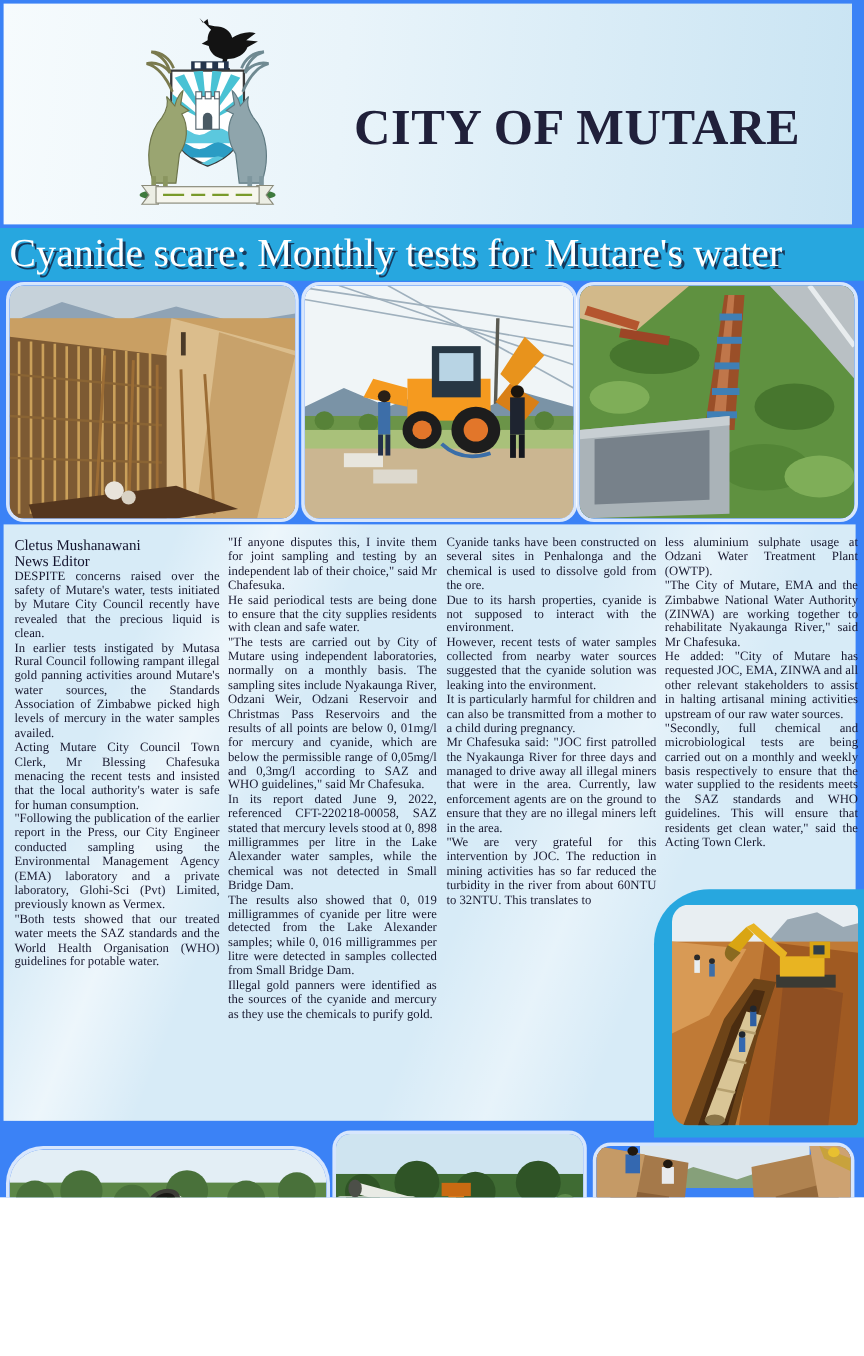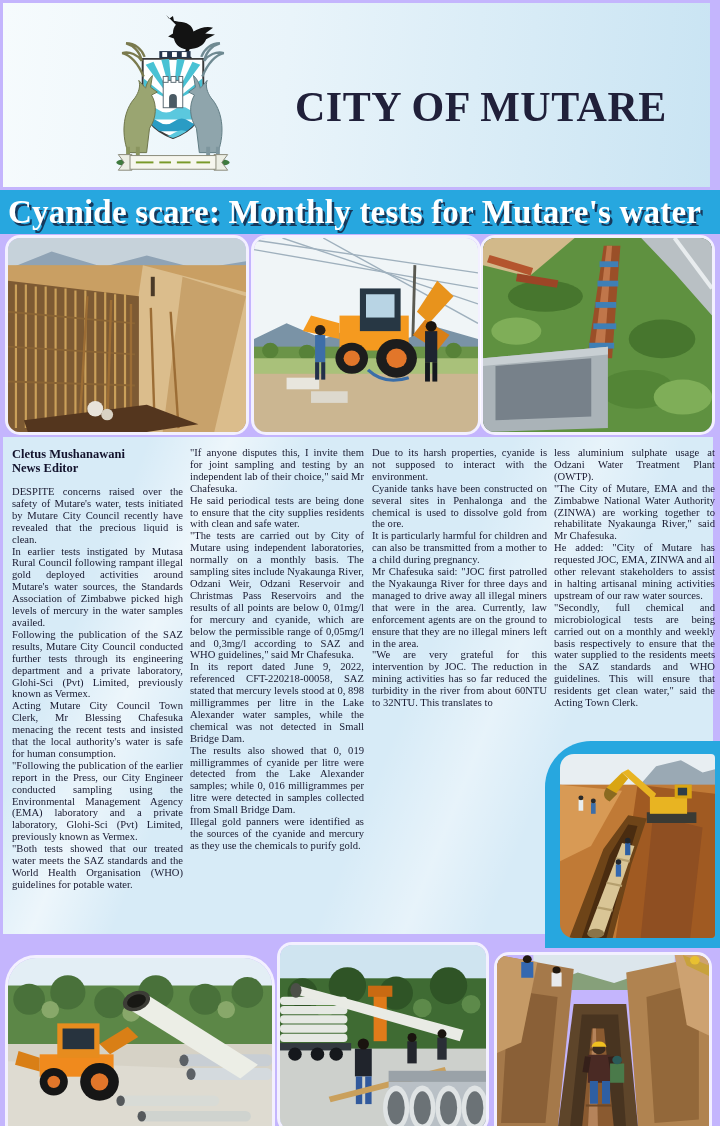--- a/index.html
+++ b/index.html
@@ -1,28 +1,28 @@
 <!DOCTYPE html>
 <html><head>
 <meta charset="utf-8">
 <style>
   *{margin:0;padding:0;box-sizing:border-box}
   html,body{width:720px;background:#fff}
-  .page{position:relative;width:720px;height:1126px;background:#c4b5fd;overflow:hidden;
+  .page{position:relative;width:720px;height:998px;background:#3b82f6;overflow:hidden;
         font-family:"Liberation Serif",serif;color:#1a1a33}
   
   .masthead{position:absolute;left:3px;top:3px;width:707px;height:184px;
             background:linear-gradient(95deg,#f6fbfd 0%,#e9f4fa 40%,#c9e4f3 100%)}
   .crest{position:absolute;left:86px;top:4px;width:166px;height:178px}
   .masthead-title{position:absolute;left:292px;top:80px;font-size:42px;font-weight:bold;
                   color:#20203a;letter-spacing:.5px;white-space:nowrap}
   
   .banner{position:absolute;left:0;top:190px;width:720px;height:44px;display:flex;align-items:center;
           padding-left:8px;background:#27a7df}
-  .banner span{font-size:33px;font-weight:bold;color:#ffffff;white-space:nowrap;
+  .banner span{font-size:33px;font-weight:normal;color:#ffffff;white-space:nowrap;
                text-shadow:2.5px 2.5px 0 #16395c;letter-spacing:.2px}
   
   .photo{position:absolute;overflow:hidden;box-shadow:0 0 0 3px rgba(255,255,255,.8)}
   .photo svg{display:block;width:100%;height:100%}
   .p-top{top:238px;height:194px;border-radius:12px}
   .p1{left:8px;width:238px}
   .p2{left:254px;width:224px}
   .p3{left:483px;width:229px}
   .side-frame{position:absolute;left:545px;top:741px;width:175px;height:207px;background:#27a7df;
               border-radius:46px 0 0 0;padding:13px 5px 10px 15px}
@@ -35,21 +35,21 @@
          background:
           linear-gradient(112deg, rgba(255,255,255,0) 16%, rgba(255,255,255,.55) 25%,
                           rgba(255,255,255,0) 34%, rgba(255,255,255,0) 56%,
                           rgba(255,255,255,.4) 66%, rgba(255,255,255,0) 75%),
           #d7ebf7}
   .col{position:absolute;top:10px}
   .c1{left:9px;width:171px}
   .c2{left:187px;width:174px}
   .c3{left:369px;width:175px}
   .c4{left:551px;width:161px}
-  .byline{font-weight:bold;font-size:12.5px;line-height:14px;color:#12122c;margin-bottom:11px}
+  .byline{font-weight:normal;font-size:12.5px;line-height:14px;color:#12122c;}
   .para{font-size:10.6px;line-height:11.9px;text-align:justify;color:#18182f}
 </style>
 </head>
 <body>
 
 <div class="page">
 
   <header class="masthead">
     <svg class="crest" viewBox="0 0 170 180">
 
@@ -228,41 +228,41 @@
   </figure>
 
   <main class="panel">
     <div class="col c1">
       <div class="byline">
         <div>Cletus Mushanawani</div>
         <div>News Editor</div>
       </div>
       <div>
           <p class="para">DESPITE concerns raised over the safety of Mutare's water, tests initiated by Mutare City Council recently have revealed that the precious liquid is clean.</p>
-          <p class="para">In earlier tests instigated by Mutasa Rural Council following rampant illegal gold deployed activities around Mutare's water sources, the Standards Association of Zimbabwe picked high levels of mercury in the water samples availed.</p>
-          <p class="para">Following the publication of the SAZ results, Mutare City Council conducted further tests through its engineering department and a private laboratory, Glohi-Sci (Pvt) Limited, previously known as Vermex.</p>
+          <p class="para">In earlier tests instigated by Mutasa Rural Council following rampant illegal gold panning activities around Mutare's water sources, the Standards Association of Zimbabwe picked high levels of mercury in the water samples availed.</p>
           <p class="para">Acting Mutare City Council Town Clerk, Mr Blessing Chafesuka menacing the recent tests and insisted that the local authority's water is safe for human consumption.</p>
           <p class="para">"Following the publication of the earlier report in the Press, our City Engineer conducted sampling using the Environmental Management Agency (EMA) laboratory and a private laboratory, Glohi-Sci (Pvt) Limited, previously known as Vermex.</p>
           <p class="para">"Both tests showed that our treated water meets the SAZ standards and the World Health Organisation (WHO) guidelines for potable water.</p>
         </div>
     </div>
     <div class="col c2">
       <div>
           <p class="para">"If anyone disputes this, I invite them for joint sampling and testing by an independent lab of their choice," said Mr Chafesuka.</p>
           <p class="para">He said periodical tests are being done to ensure that the city supplies residents with clean and safe water.</p>
           <p class="para">"The tests are carried out by City of Mutare using independent laboratories, normally on a monthly basis. The sampling sites include Nyakaunga River, Odzani Weir, Odzani Reservoir and Christmas Pass Reservoirs and the results of all points are below 0, 01mg/l for mercury and cyanide, which are below the permissible range of 0,05mg/l and 0,3mg/l according to SAZ and WHO guidelines," said Mr Chafesuka.</p>
           <p class="para">In its report dated June 9, 2022, referenced CFT-220218-00058, SAZ stated that mercury levels stood at 0, 898 milligrammes per litre in the Lake Alexander water samples, while the chemical was not detected in Small Bridge Dam.</p>
           <p class="para">The results also showed that 0, 019 milligrammes of cyanide per litre were detected from the Lake Alexander samples; while 0, 016 milligrammes per litre were detected in samples collected from Small Bridge Dam.</p>
           <p class="para">Illegal gold panners were identified as the sources of the cyanide and mercury as they use the chemicals to purify gold.</p>
         </div>
     </div>
     <div class="col c3">
       <div>
+          <p class="para">Cyanide tanks have been constructed on several sites in Penhalonga and the chemical is used to dissolve gold from the ore.</p>
           <p class="para">Due to its harsh properties, cyanide is not supposed to interact with the environment.</p>
-          <p class="para">Cyanide tanks have been constructed on several sites in Penhalonga and the chemical is used to dissolve gold from the ore.</p>
+          <p class="para">However, recent tests of water samples collected from nearby water sources suggested that the cyanide solution was leaking into the environment.</p>
           <p class="para">It is particularly harmful for children and can also be transmitted from a mother to a child during pregnancy.</p>
           <p class="para">Mr Chafesuka said: "JOC first patrolled the Nyakaunga River for three days and managed to drive away all illegal miners that were in the area. Currently, law enforcement agents are on the ground to ensure that they are no illegal miners left in the area.</p>
           <p class="para">"We are very grateful for this intervention by JOC. The reduction in mining activities has so far reduced the turbidity in the river from about 60NTU to 32NTU. This translates to</p>
         </div>
     </div>
     <div class="col c4">
       <div>
           <p class="para">less aluminium sulphate usage at Odzani Water Treatment Plant (OWTP).</p>
           <p class="para">"The City of Mutare, EMA and the Zimbabwe National Water Authority (ZINWA) are working together to rehabilitate Nyakaunga River," said Mr Chafesuka.</p>
           <p class="para">He added: "City of Mutare has requested JOC, EMA, ZINWA and all other relevant stakeholders to assist in halting artisanal mining activities upstream of our raw water sources.</p>

